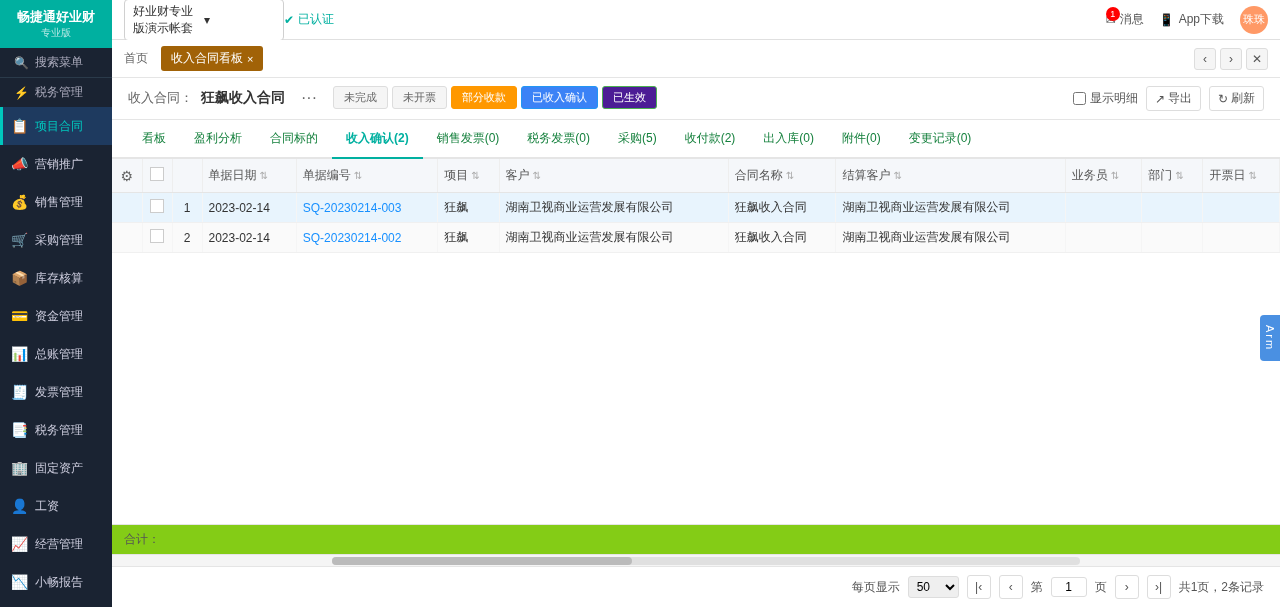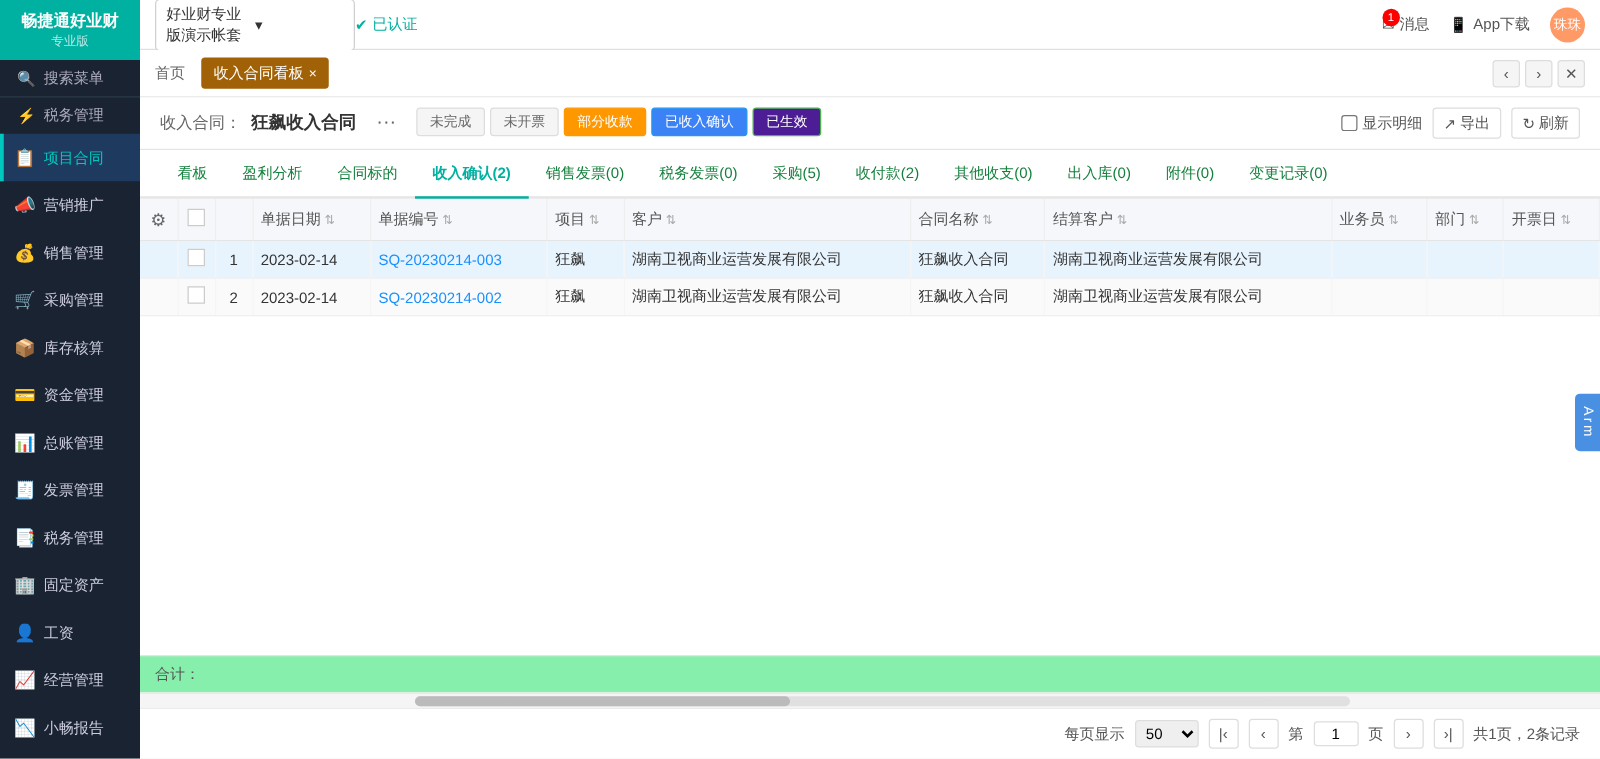--- a/index.html
+++ b/index.html
@@ -66,21 +66,21 @@
     tbody td { padding: 6px 6px; border-bottom: 1px solid #f0f0f0; border-right: 1px solid #f5f5f5; color: #333; }
     tbody td a { color: #1890ff; text-decoration: none; }
     .col-settings { width: 30px; text-align: center; }
     .col-checkbox { width: 30px; text-align: center; }
     .col-num { width: 30px; text-align: center; }
     .sort-icon { color: #aaa; font-size: 10px; }
     .checkbox-box { width: 14px; height: 14px; border: 1px solid #ccc; background: #fff; display: inline-block; cursor: pointer; }
     .settings-icon { color: #666; cursor: pointer; font-size: 14px; }
 
     
-    .table-footer { background: #86efac; border-top: 1px solid #e5e5e5; padding: 6px 12px; display: flex; align-items: center; }
+    .table-footer { background: #84cc16; border-top: 1px solid #e5e5e5; padding: 6px 12px; display: flex; align-items: center; }
     .total-label { font-size: 12px; color: #555; margin-right: 20px; }
 
     
     .scrollbar-area { height: 12px; background: #f5f5f5; border-top: 1px solid #e5e5e5; overflow: hidden; position: relative; }
     .scrollbar-track { height: 8px; background: #e0e0e0; border-radius: 4px; position: absolute; left: 220px; right: 200px; top: 2px; }
     .scrollbar-thumb { height: 8px; background: #bbb; border-radius: 4px; width: 300px; }
 
     
     .pagination { background: #fff; padding: 8px 16px; display: flex; align-items: center; justify-content: flex-end; gap: 8px; border-top: 1px solid #e5e5e5; }
     .page-size-label { font-size: 12px; color: #555; }
@@ -246,21 +246,20 @@
 
     <div class="sub-tabs">
       <div class="sub-tab">看板</div>
       <div class="sub-tab">盈利分析</div>
       <div class="sub-tab">合同标的</div>
       <div class="sub-tab active">收入确认(2)</div>
       <div class="sub-tab">销售发票(0)</div>
       <div class="sub-tab">税务发票(0)</div>
       <div class="sub-tab">采购(5)</div>
       <div class="sub-tab">收付款(2)</div>
-      <div class="sub-tab">其他收支(0)</div>
       <div class="sub-tab">出入库(0)</div>
       <div class="sub-tab">附件(0)</div>
       <div class="sub-tab">变更记录(0)</div>
     </div>
 
     <div style="flex:1;display:flex;overflow:hidden;position:relative;">
 
       <div class="table-area">
         <div class="table-wrapper">
           <table>

